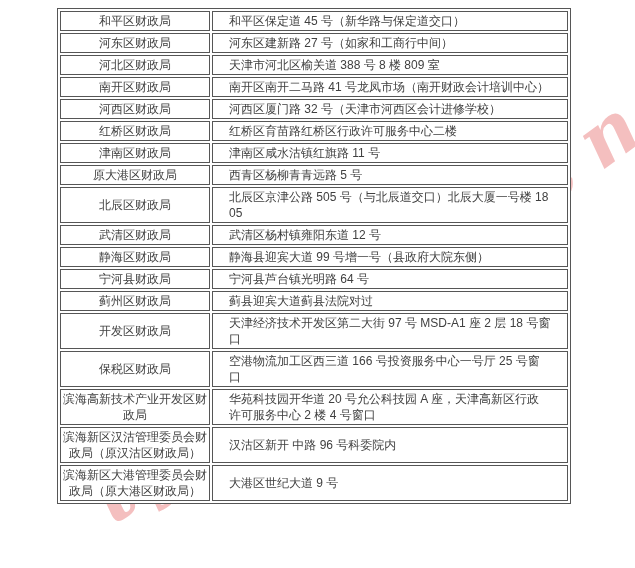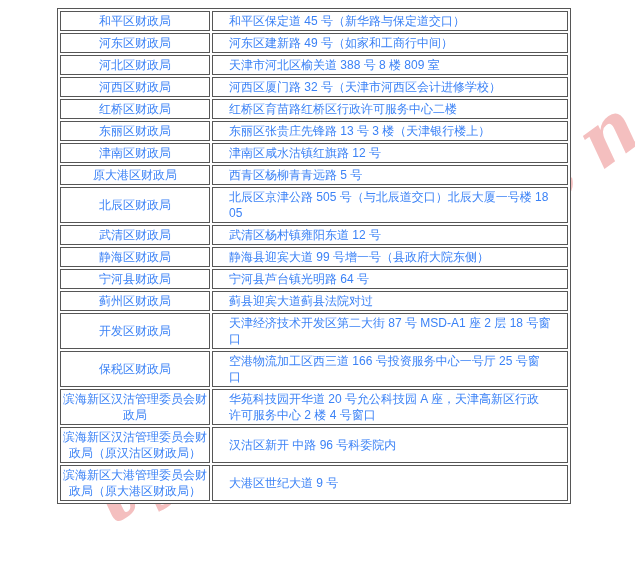--- a/index.html
+++ b/index.html
@@ -20,21 +20,21 @@
     border-collapse: separate;
     border-spacing: 2px;
     border: 1px solid #565656;
     background: #ffffff;
     table-layout: fixed;
   }
   td {
     border: 1px solid #565656;
     font-size: 12px;
     line-height: 16px;
-    color: #3b82f6;
+    color: #404040;
     vertical-align: middle;
     height: 20px;
     padding: 1px 2px;
     word-break: break-all;
   }
   td.c1 {
     width: 150px;
     text-align: center;
     padding: 1px 1px;
   }
@@ -68,47 +68,47 @@
 
   <table class="bureau-table">
     <tbody>
     <tr>
       <td class="c1">和平区财政局</td>
       <td class="c2">和平区保定道 45 号（新华路与保定道交口）</td>
     </tr>
 
     <tr>
       <td class="c1">河东区财政局</td>
-      <td class="c2">河东区建新路 49 号（如家和工商行中间）</td>
+      <td class="c2">河东区建新路 27 号（如家和工商行中间）</td>
     </tr>
 
     <tr>
       <td class="c1">河北区财政局</td>
       <td class="c2">天津市河北区榆关道 388 号 8 楼 809 室</td>
     </tr>
 
+    <tr>
+      <td class="c1">南开区财政局</td>
+      <td class="c2">南开区南开二马路 41 号龙凤市场（南开财政会计培训中心）</td>
+    </tr>
 
     <tr>
       <td class="c1">河西区财政局</td>
       <td class="c2">河西区厦门路 32 号（天津市河西区会计进修学校）</td>
     </tr>
 
     <tr>
       <td class="c1">红桥区财政局</td>
       <td class="c2">红桥区育苗路红桥区行政许可服务中心二楼</td>
     </tr>
 
-    <tr>
-      <td class="c1">东丽区财政局</td>
-      <td class="c2">东丽区张贵庄先锋路 13 号 3 楼（天津银行楼上）</td>
-    </tr>
 
     <tr>
       <td class="c1">津南区财政局</td>
-      <td class="c2">津南区咸水沽镇红旗路 12 号</td>
+      <td class="c2">津南区咸水沽镇红旗路 11 号</td>
     </tr>
 
     <tr>
       <td class="c1">原大港区财政局</td>
       <td class="c2">西青区杨柳青青远路 5 号</td>
     </tr>
 
     <tr>
       <td class="c1">北辰区财政局</td>
       <td class="c2">北辰区京津公路 505 号（与北辰道交口）北辰大厦一号楼 1805</td>
@@ -130,30 +130,30 @@
     </tr>
 
 
     <tr>
       <td class="c1">蓟州区财政局</td>
       <td class="c2">蓟县迎宾大道蓟县法院对过</td>
     </tr>
 
     <tr>
       <td class="c1">开发区财政局</td>
-      <td class="c2">天津经济技术开发区第二大街 87 号 MSD-A1 座 2 层 18 号窗口</td>
+      <td class="c2">天津经济技术开发区第二大街 97 号 MSD-A1 座 2 层 18 号窗口</td>
     </tr>
 
     <tr>
       <td class="c1">保税区财政局</td>
       <td class="c2">空港物流加工区西三道 166 号投资服务中心一号厅 25 号窗口</td>
     </tr>
 
     <tr>
-      <td class="c1">滨海新区汉沽管理委员会财政局</td>
+      <td class="c1">滨海高新技术产业开发区财政局</td>
       <td class="c2">华苑科技园开华道 20 号允公科技园 A 座，天津高新区行政许可服务中心 2 楼 4 号窗口</td>
     </tr>
 
 
     <tr>
       <td class="c1">滨海新区汉沽管理委员会财政局（原汉沽区财政局）</td>
       <td class="c2">汉沽区新开 中路 96 号科委院内</td>
     </tr>
 
     <tr>

